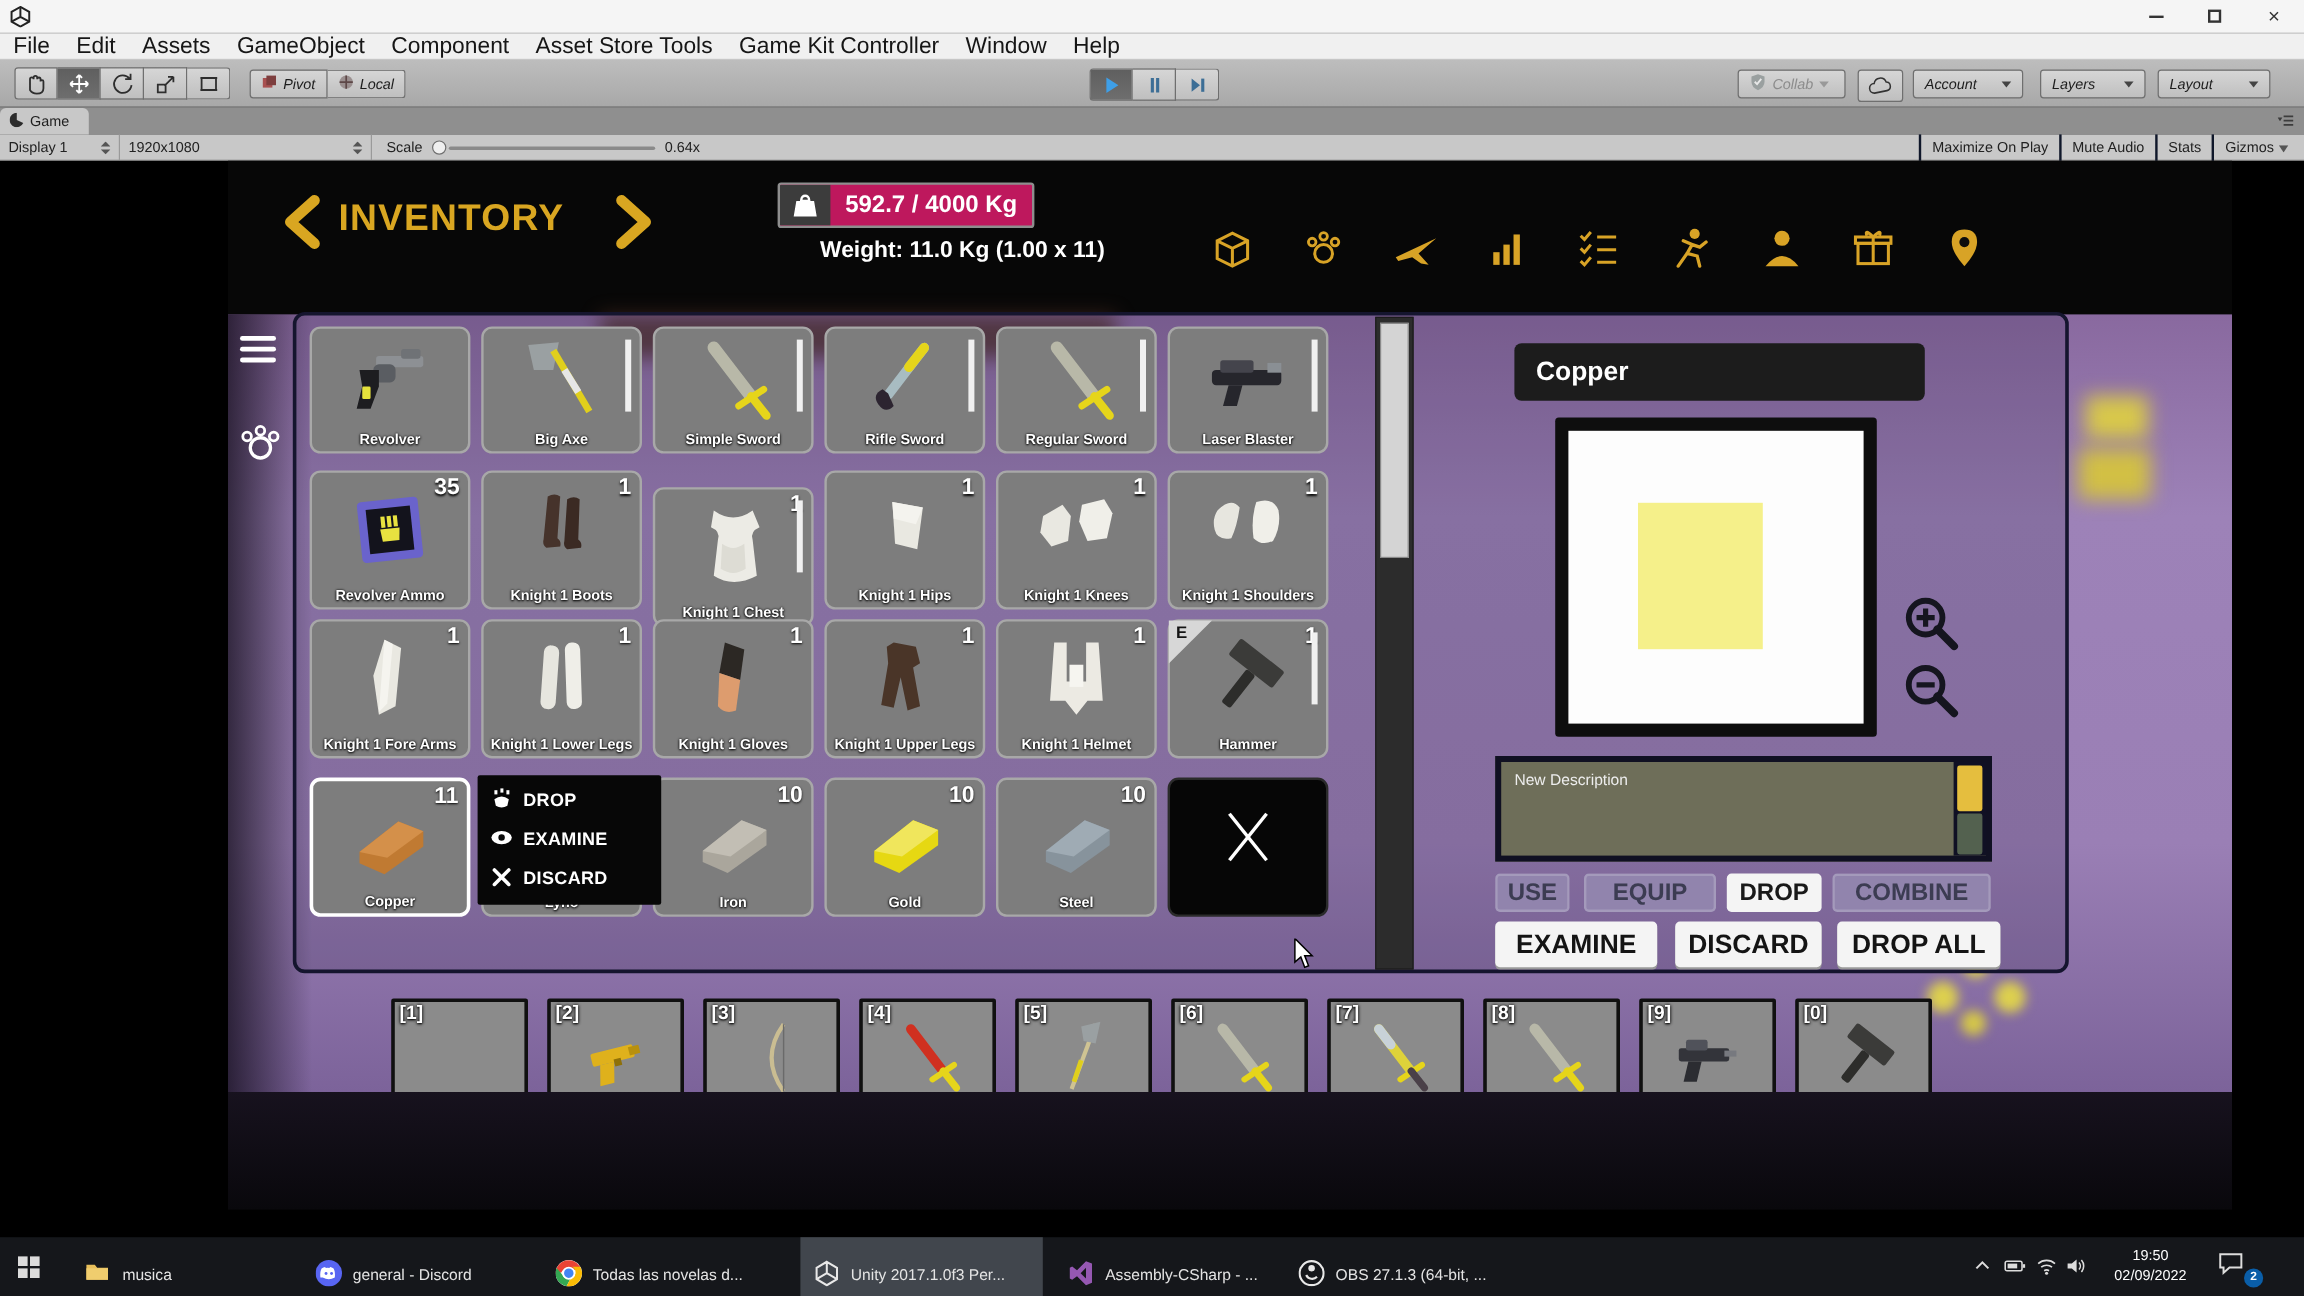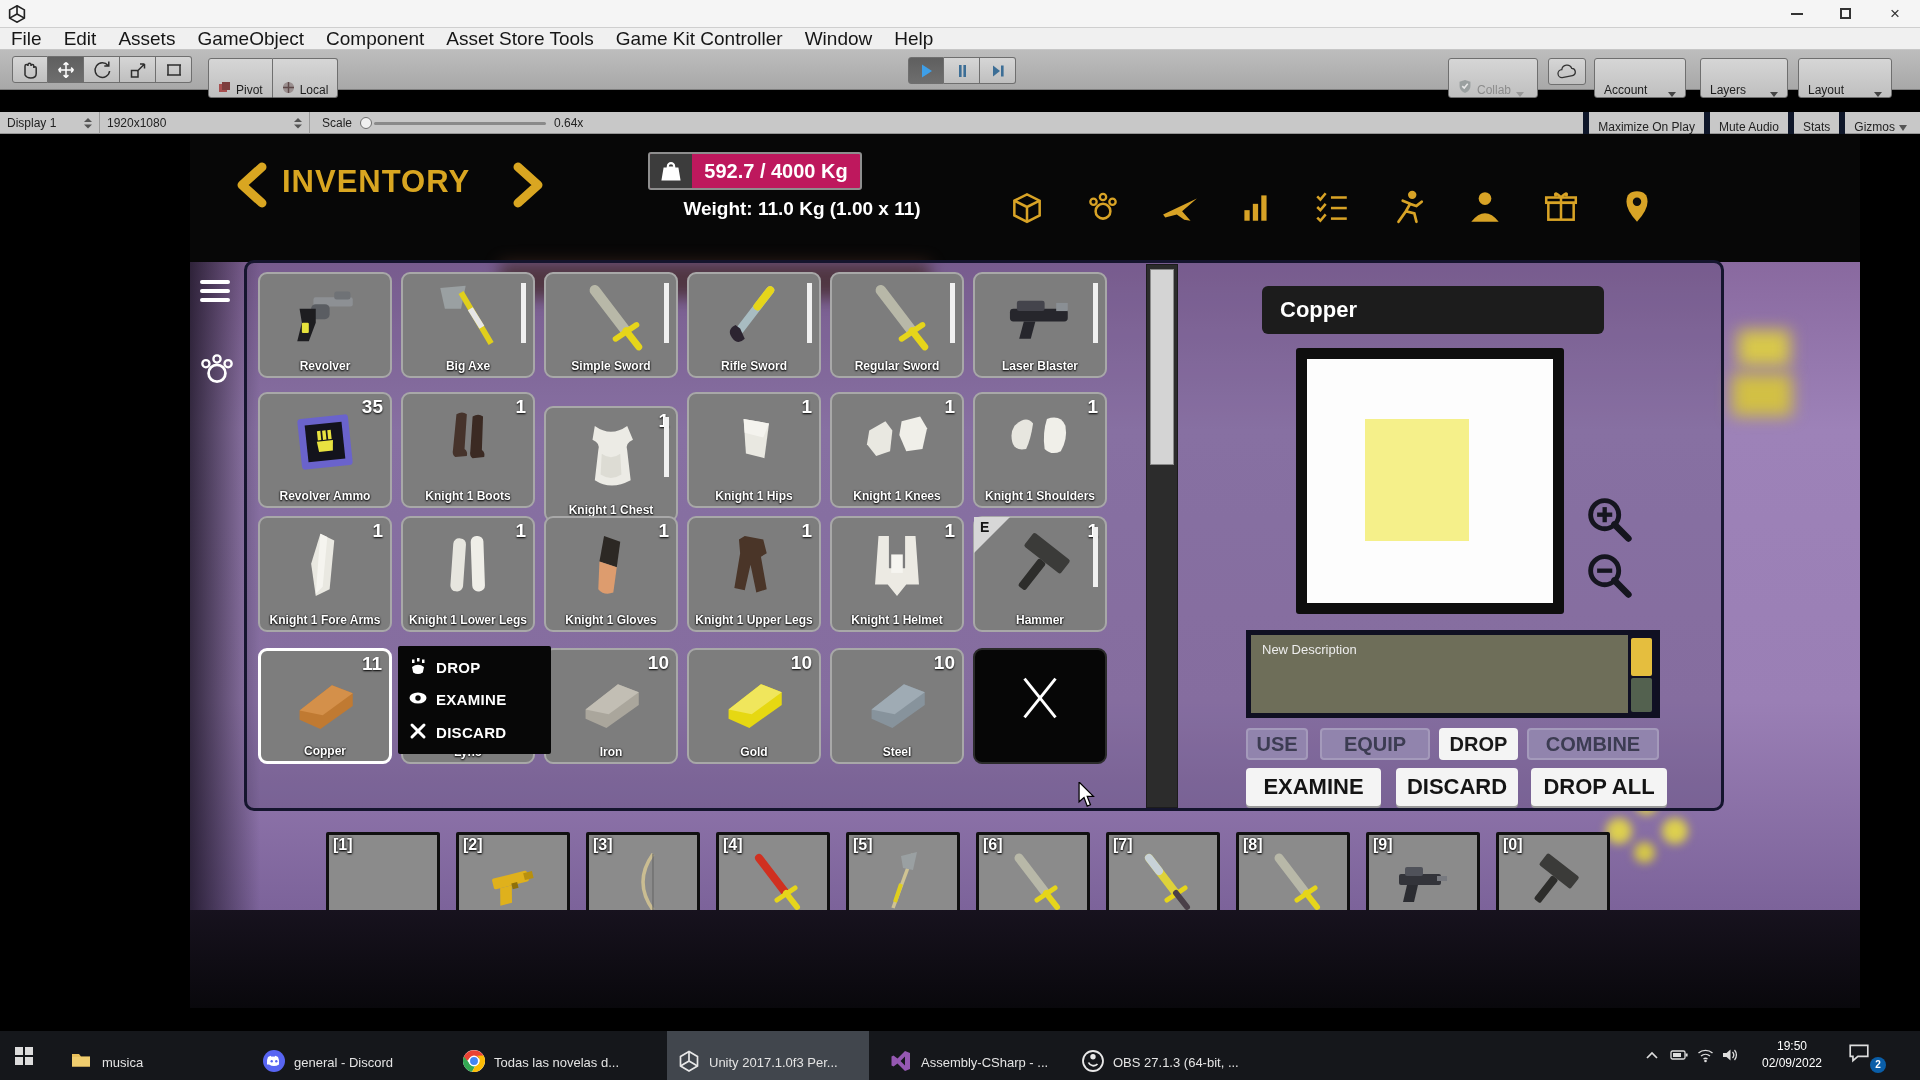--- a/index.html
+++ b/index.html
@@ -15,30 +15,30 @@
   .menu-item{padding:0 11px;font-size:19px;line-height:21px;color:#161616;}
 
   
   .toolbar{left:0;top:50px;width:1920px;height:40px;background:linear-gradient(#bdbdbd,#a8a8a8);border-bottom:1px solid #7f7f7f;}
   .toolgrp{display:flex;}
   .toolbtn{width:36px;height:27px;background:linear-gradient(#d6d6d6,#bfbfbf);border:1px solid #6f6f6f;border-left-width:0;display:flex;align-items:center;justify-content:center;}
   .toolbtn:first-child{border-left-width:1px;border-radius:3px 0 0 3px;}
   .toolbtn:last-child{border-radius:0 3px 3px 0;}
   .toolbtn.single{border-radius:3px;border-left-width:1px;}
   .toolbtn.active{background:linear-gradient(#5f5f5f,#6e6e6e);}
-  .txtbtn{height:40px;background:linear-gradient(#d6d6d6,#bfbfbf);border:1px solid #6f6f6f;border-radius:3px;display:flex;align-items:flex-end;gap:5px;padding:0 9px;font-size:12px;color:#1d1d1d;}
+  .txtbtn{height:24px;background:linear-gradient(#d6d6d6,#bfbfbf);border:1px solid #6f6f6f;border-radius:3px;display:flex;align-items:center;gap:5px;padding:0 9px;font-size:12px;color:#1d1d1d;font-style:italic;}
   .txtbtn .caret{width:0;height:0;border-left:4px solid transparent;border-right:4px solid transparent;border-top:5px solid #444;}
   .txtbtn.disabled{color:#8c8c8c;}
 
   
   .tabrow{left:0;top:90px;width:1920px;height:22px;background:#8f8f8f;}
   .gametab{left:0;top:0;width:74px;height:22px;background:#c8c8c8;border-radius:5px 5px 0 0;display:flex;align-items:center;gap:5px;padding:0 8px;font-size:12px;color:#1e1e1e;}
   .ctrlrow{left:0;top:112px;width:1920px;height:22px;background:#c8c8c8;border-bottom:1px solid #969696;font-size:12px;color:#222;}
   .dd{display:flex;align-items:center;height:22px;padding:0 7px;border-right:1px solid #9a9a9a;gap:6px;}
-  .gvbtn{display:flex;align-items:flex-end;height:22px;padding:0 9px;border-left:6px solid #0f172a;gap:4px;}
+  .gvbtn{display:flex;align-items:center;height:22px;padding:0 9px;border-left:2px solid #0f172a;gap:4px;}
   .slider-track{top:10px;height:3px;background:#8a8a8a;border-radius:2px;}
   .slider-knob{top:5px;width:12px;height:12px;border-radius:50%;background:#efefef;border:1px solid #6f6f6f;}
 
   
   .viewport{left:0;top:134px;width:1920px;height:874px;background:#000;}
   .game{left:190px;top:0;width:1670px;height:874px;background:#070709;overflow:hidden;}
   .scene{left:0;top:128px;width:1670px;height:648px;background:linear-gradient(180deg,#89699f,#9d82b8 26%,#9a7fb5 68%,#7c639a);}
   .bottomband{left:0;top:776px;width:1670px;height:98px;background:linear-gradient(180deg,#17121e,#09080c);}
   .blur{filter:blur(8px);}
 
@@ -235,20 +235,34 @@
     <div class="abs txtbtn" style="left:1700px;top:8px;width:88px;justify-content:space-between;">
         <span>Layers</span>
         <span class="caret"></span>
       </div>
     <div class="abs txtbtn" style="left:1798px;top:8px;width:94px;justify-content:space-between;">
         <span>Layout</span>
         <span class="caret"></span>
       </div>
   </div>
 
+  <div class="abs tabrow">
+    <div class="abs gametab">
+      <span><svg width="12" height="12" viewBox="0 0 14 14">
+            <path d="M7 0 a7 7 0 1 0 6.3 10 L7 7z" fill="#2c2c2c"></path>
+          </svg></span>
+      <span>Game</span>
+    </div>
+    <span class="abs" style="left:1898px;top:4px;">
+      <svg width="14" height="13" viewBox="0 0 14 13">
+          <path d="M5 3 h8 M5 6.5 h8 M5 10 h8" stroke="#3c3c3c" stroke-width="1.4"></path>
+          <polygon points="0,4 4,4 2,7" fill="#3c3c3c"></polygon>
+        </svg>
+    </span>
+  </div>
 
   <div class="abs ctrlrow">
     <div class="abs dd" style="left:0;width:100px;justify-content:space-between;">
       <span>Display 1</span>
       <svg width="8" height="11" viewBox="0 0 8 11">
           <polygon points="0,4 8,4 4,0" fill="#555"></polygon>
           <polygon points="0,6.5 8,6.5 4,10.5" fill="#555"></polygon>
         </svg>
     </div>
     <div class="abs dd" style="left:100px;width:210px;justify-content:space-between;">

